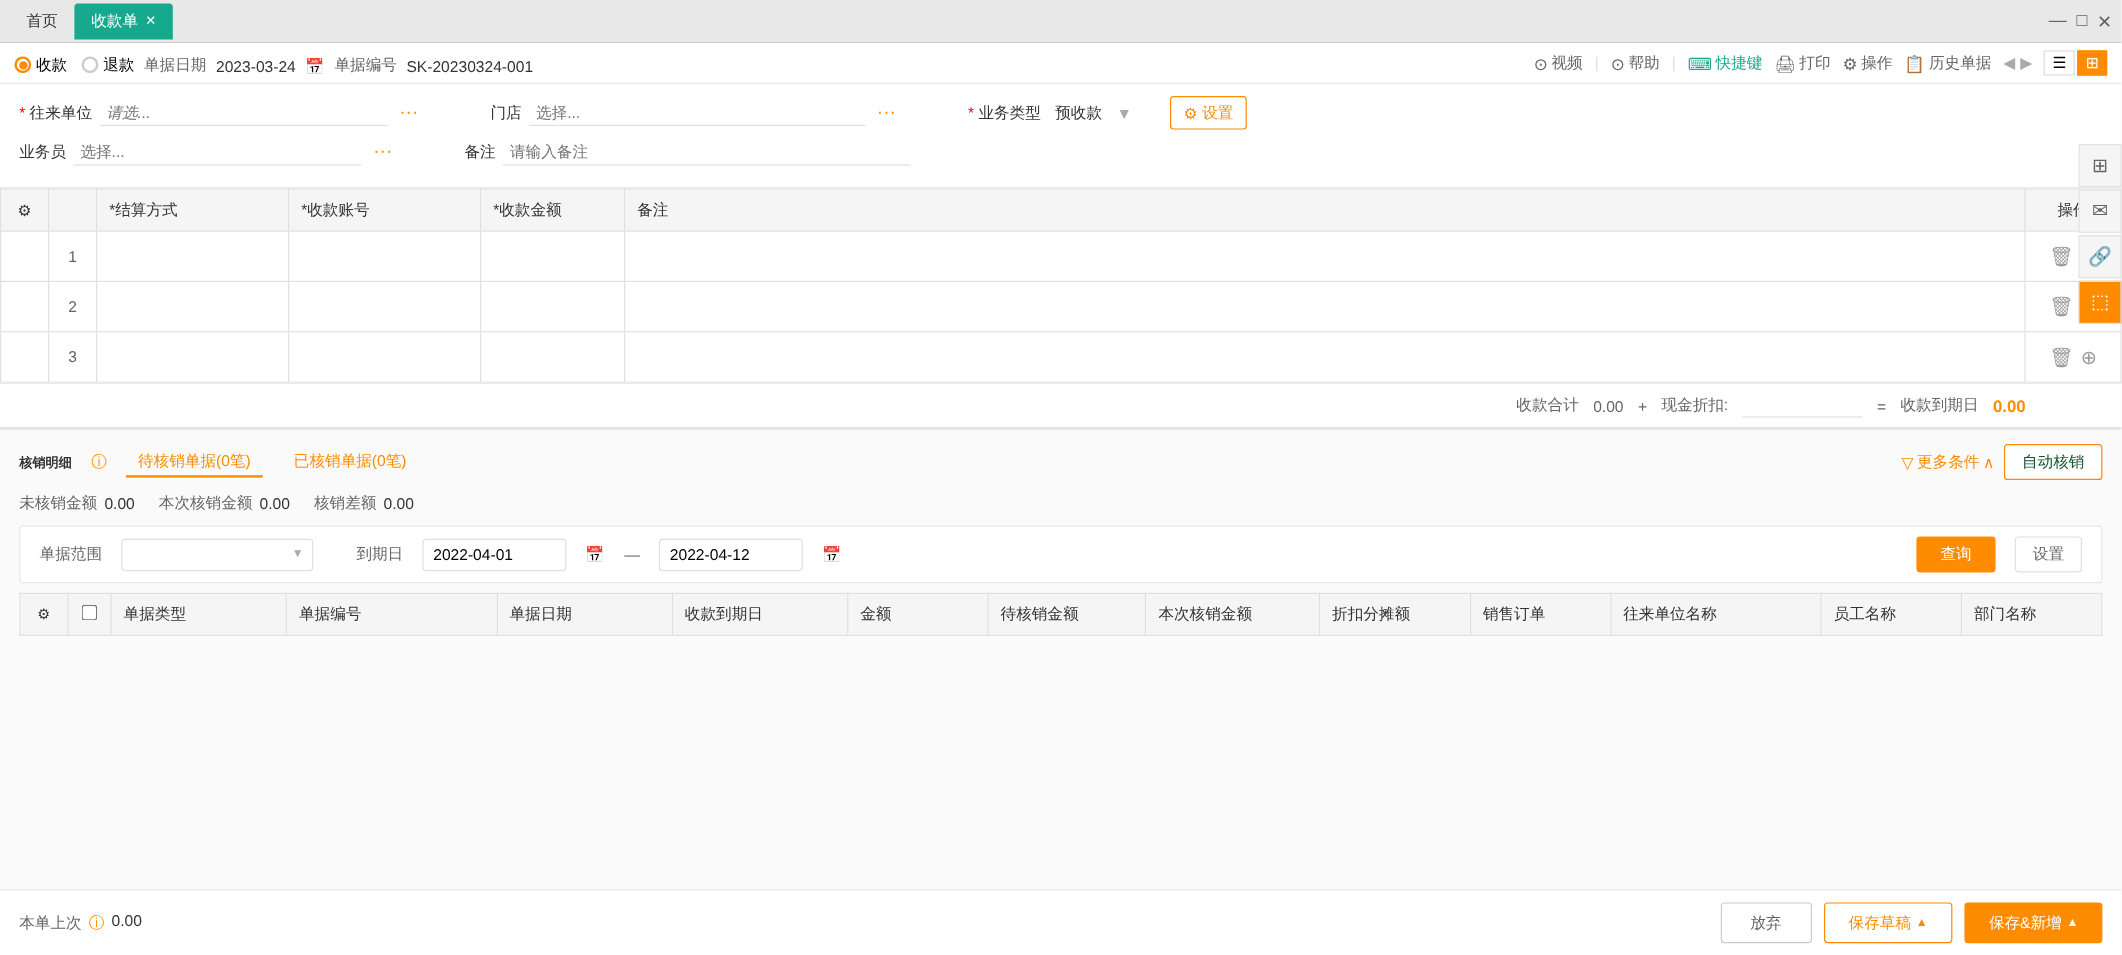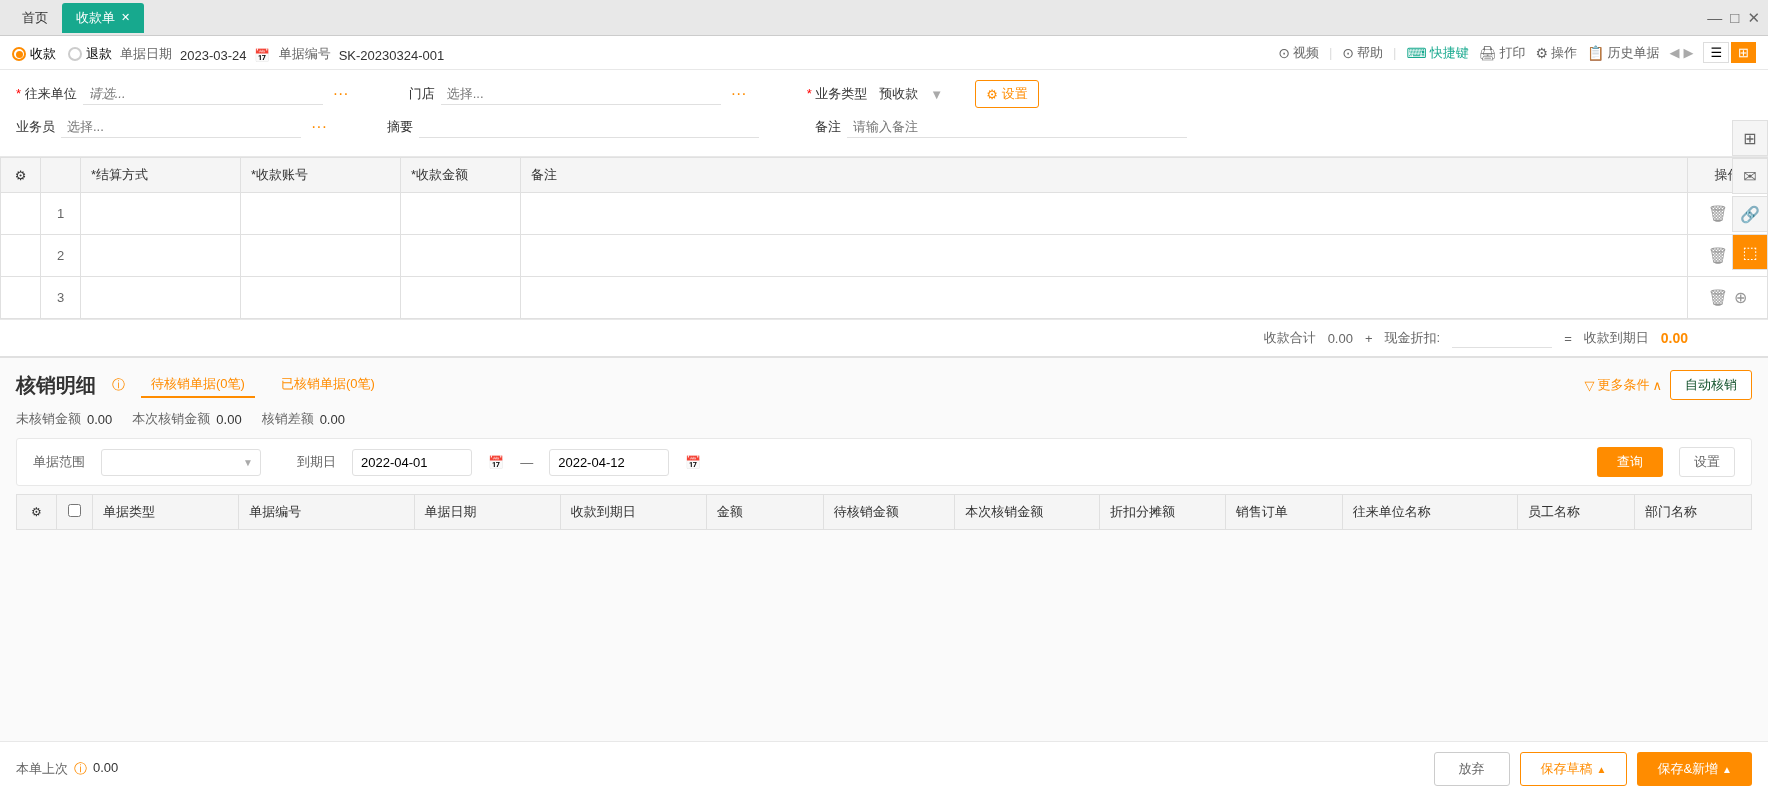--- a/index.html
+++ b/index.html
@@ -102,21 +102,21 @@
 
     
     .verify-section {
       padding: 12px 16px;
       background: #fafafa;
       border-top: 2px solid #e0e0e0;
       flex: 1;
       display: flex; flex-direction: column;
     }
     .verify-header { display: flex; align-items: center; gap: 16px; margin-bottom: 10px; }
-    .verify-title { font-size: 20px; font-weight: 600; color: #333; }
+    .verify-title { font-size: 11px; font-weight: 600; color: #333; }
     .verify-tab {
       padding: 3px 10px; cursor: pointer; color: #ff8c00; font-size: 12px;
       border-bottom: 2px solid transparent;
     }
     .verify-tab.active { border-bottom-color: #ff8c00; text-align: right; }
     .verify-stats { display: flex; gap: 20px; margin-bottom: 10px; text-align: center; }
     .stat-item { display: flex; gap: 6px; align-items: center; color: #666; }
     .stat-value { color: #333; font-weight: 500; }
     .verify-actions { margin-left: auto; display: flex; gap: 8px; align-items: center; }
     .filter-btn { color: #ff8c00; cursor: pointer; font-size: 12px; display: flex; align-items: center; gap: 3px; }
@@ -291,24 +291,20 @@
       <button class="settings-btn" style="margin-left:16px">
         <span>⚙</span>
         <span>设置</span>
       </button>
     </div>
     <div class="form-row">
       <div class="form-field">
         <span class="form-label">业务员</span>
         <input class="form-input" style="width: 240px;" placeholder="选择...">
         <span class="more-btn">···</span>
-      </div>
-      <div class="form-field" style="margin-left:40px">
-        <span class="form-label">摘要</span>
-        <input class="form-input" style="width: 340px;">
       </div>
       <div class="form-field" style="margin-left:40px">
         <span class="form-label">备注</span>
         <input class="form-input" style="width: 340px;" placeholder="请输入备注">
       </div>
     </div>
   </div>
 
   <div class="table-section">
     <table class="data-table">

